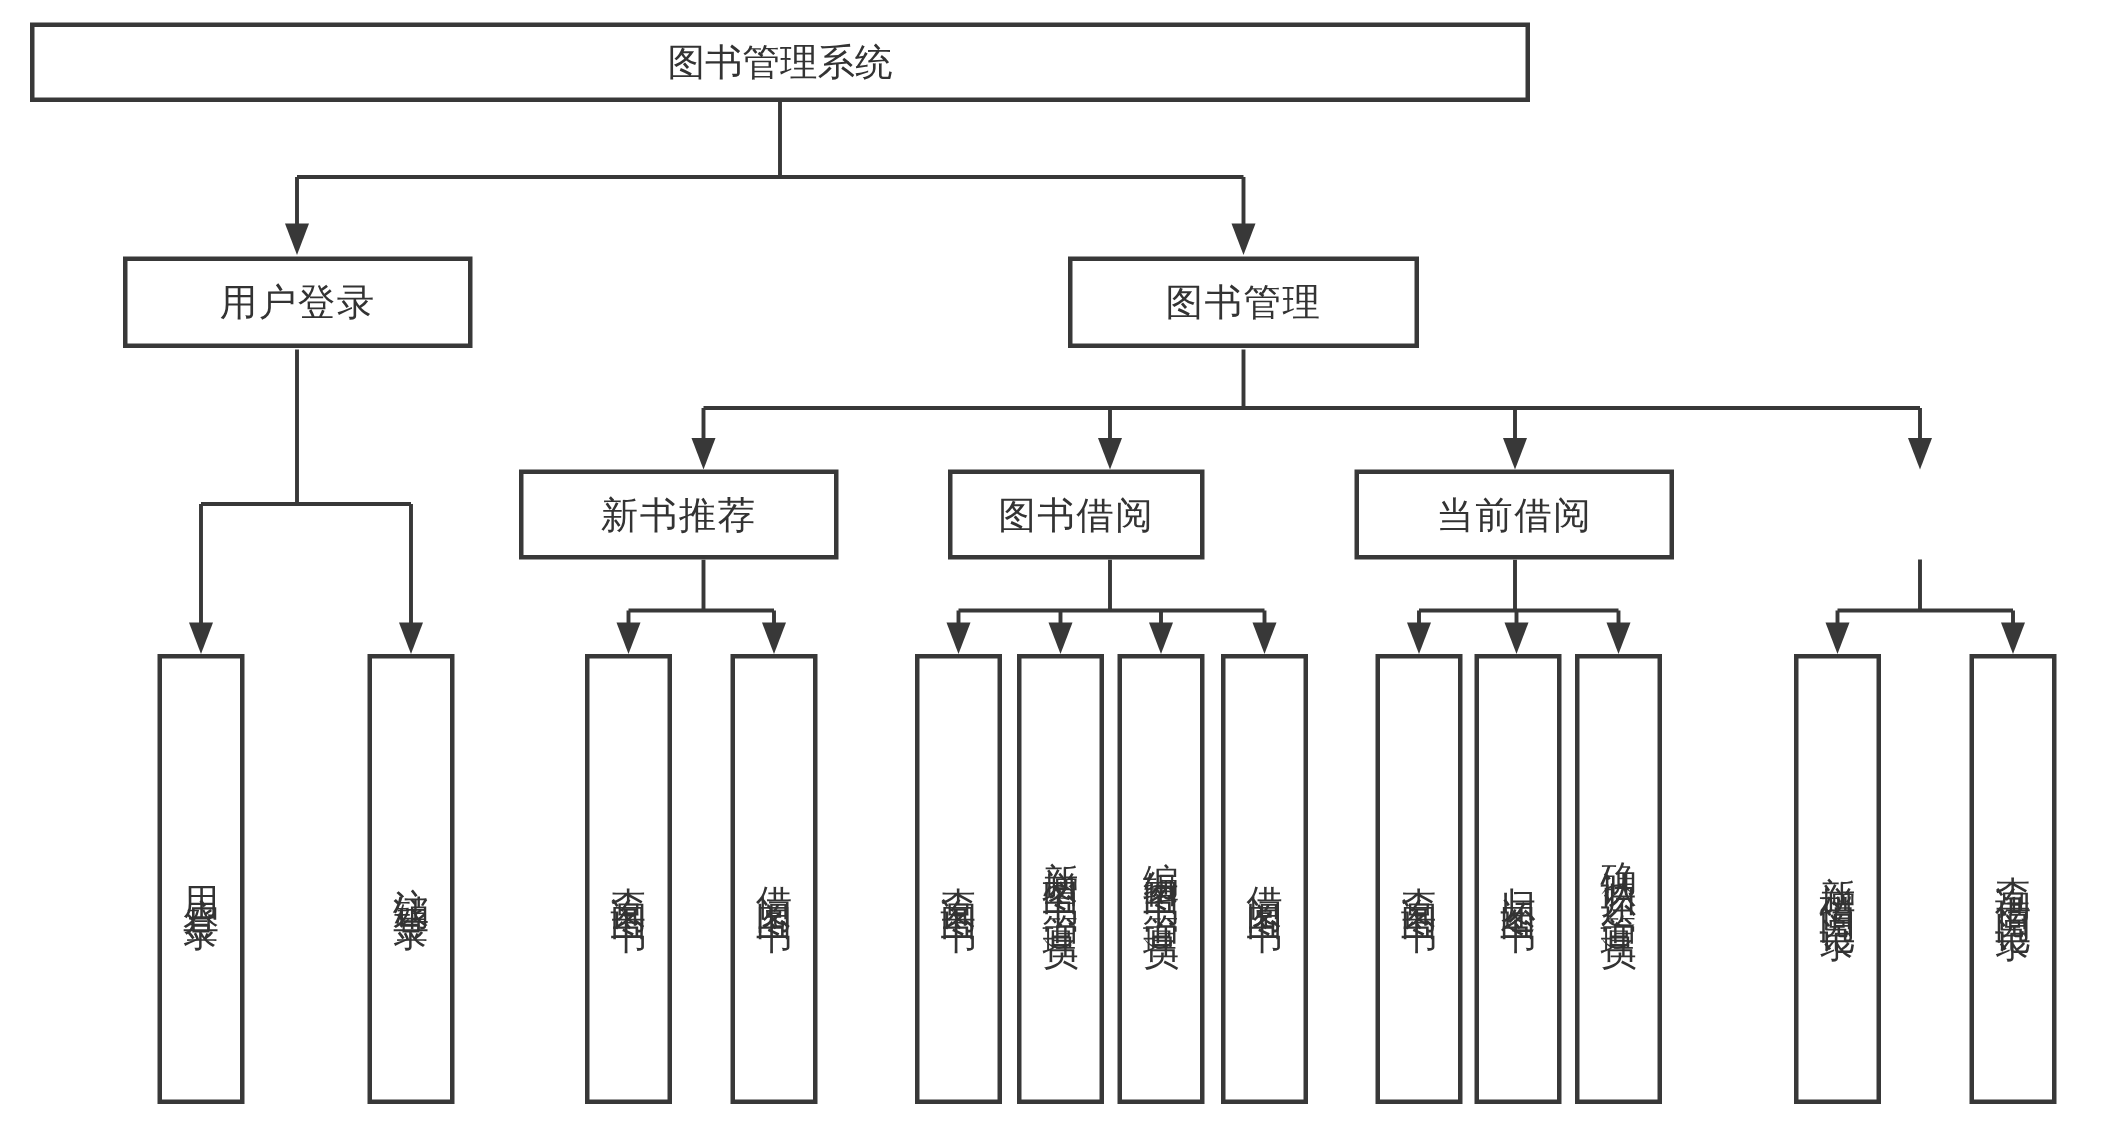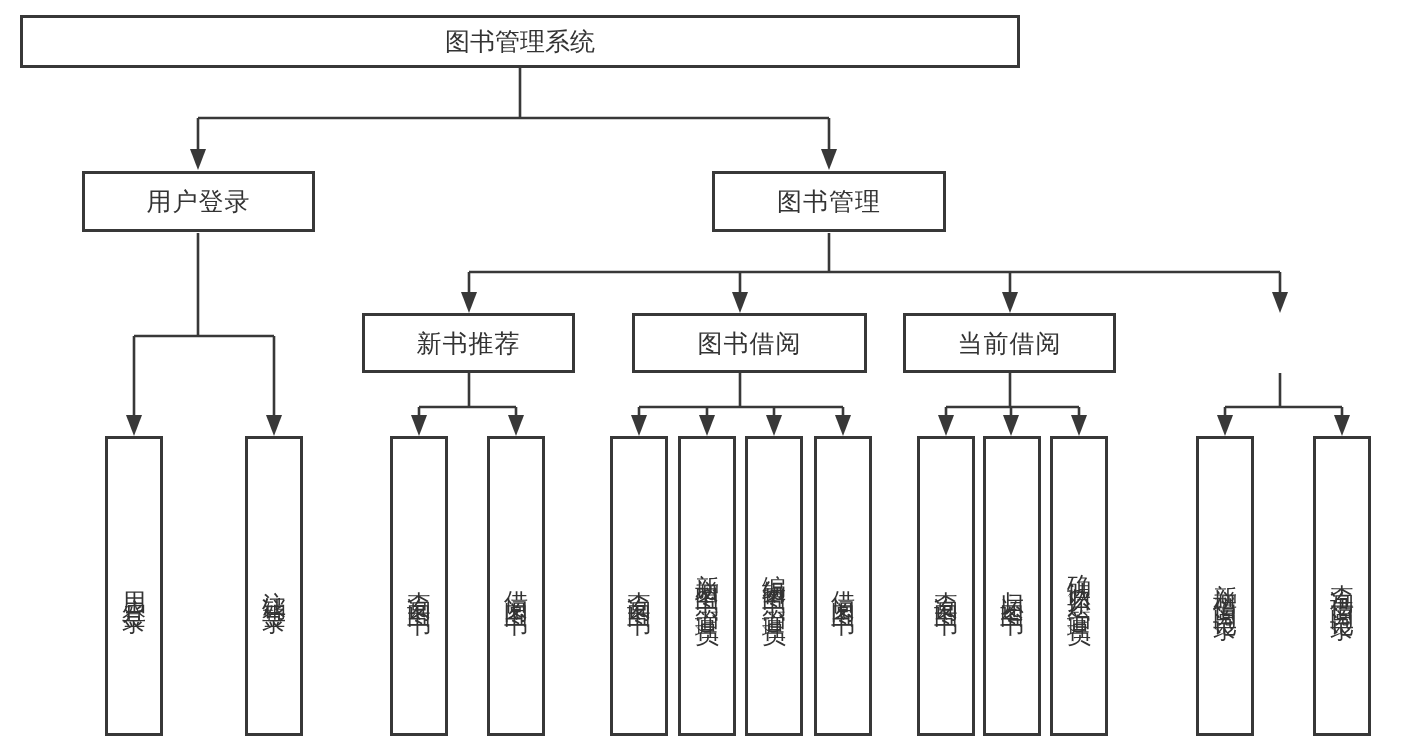--- a/index.html
+++ b/index.html
@@ -108,22 +108,22 @@
       <polygon points="1217,415 1233,415 1225,436"></polygon>
       <polygon points="1334,415 1350,415 1342,436"></polygon>
     </g>
   </svg>
 
   <div class="node root-node">图书管理系统</div>
 
   <div class="node h-node" style="left:82px; top:171px; width:233px; height:61px;">用户登录</div>
   <div class="node h-node" style="left:712px; top:171px; width:234px; height:61px;font-family:Liberation Mono, monospace;">图书管理</div>
 
-  <div class="node h-node" style="left:362px; top:313px; width:213px; height:60px;">新书推荐</div>
-  <div class="node h-node" style="left:632px; top:313px; width:235px; height:60px;">图书借阅</div>
+  <div class="node h-node" style="left:346px; top:313px; width:213px; height:60px;">新书推荐</div>
+  <div class="node h-node" style="left:632px; top:313px; width:171px; height:60px;">图书借阅</div>
   <div class="node h-node" style="left:903px; top:313px; width:213px; height:60px;font-family:Liberation Mono, monospace;">当前借阅</div>
 
   <div class="node leaf-node" style="left:105px;">用户登录</div>
   <div class="node leaf-node" style="left:245px;">注销登录</div>
 
   <div class="node leaf-node" style="left:390px;">查询图书</div>
   <div class="node leaf-node" style="left:487px;">借阅图书</div>
 
   <div class="node leaf-node" style="left:610px;">查询图书</div>
   <div class="node leaf-node" style="left:678px;">新增图书（管理员）</div>

